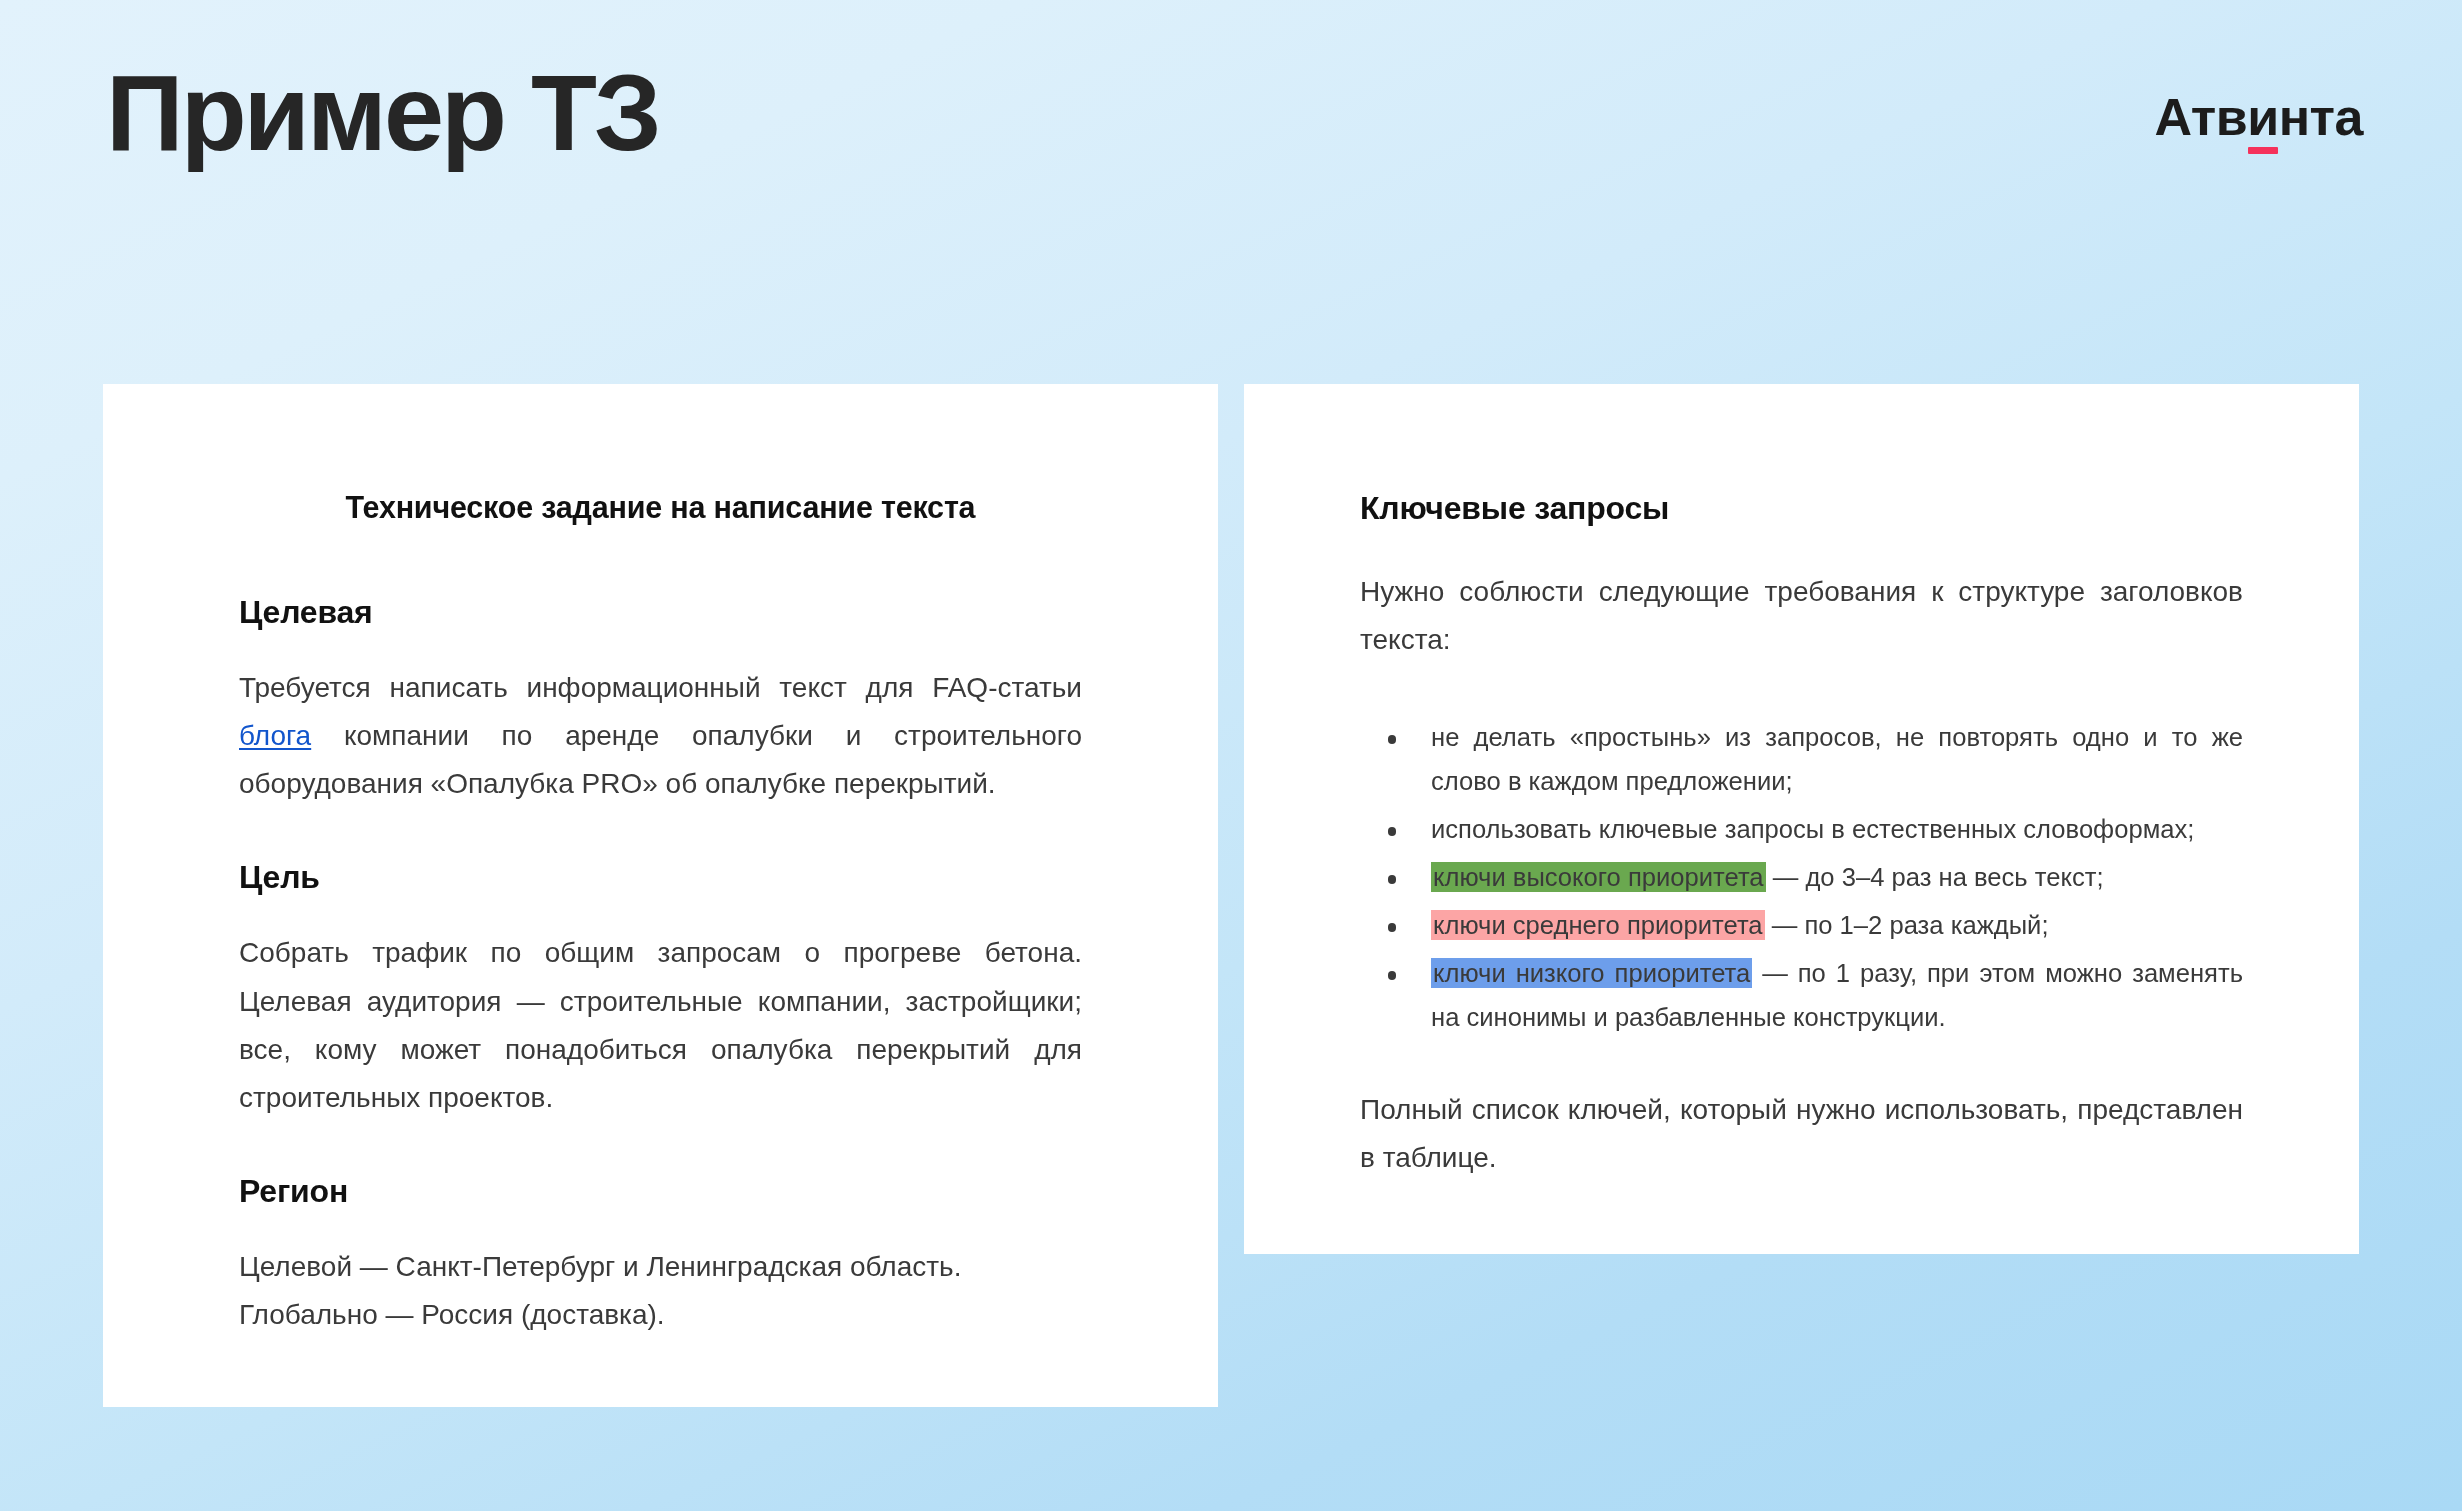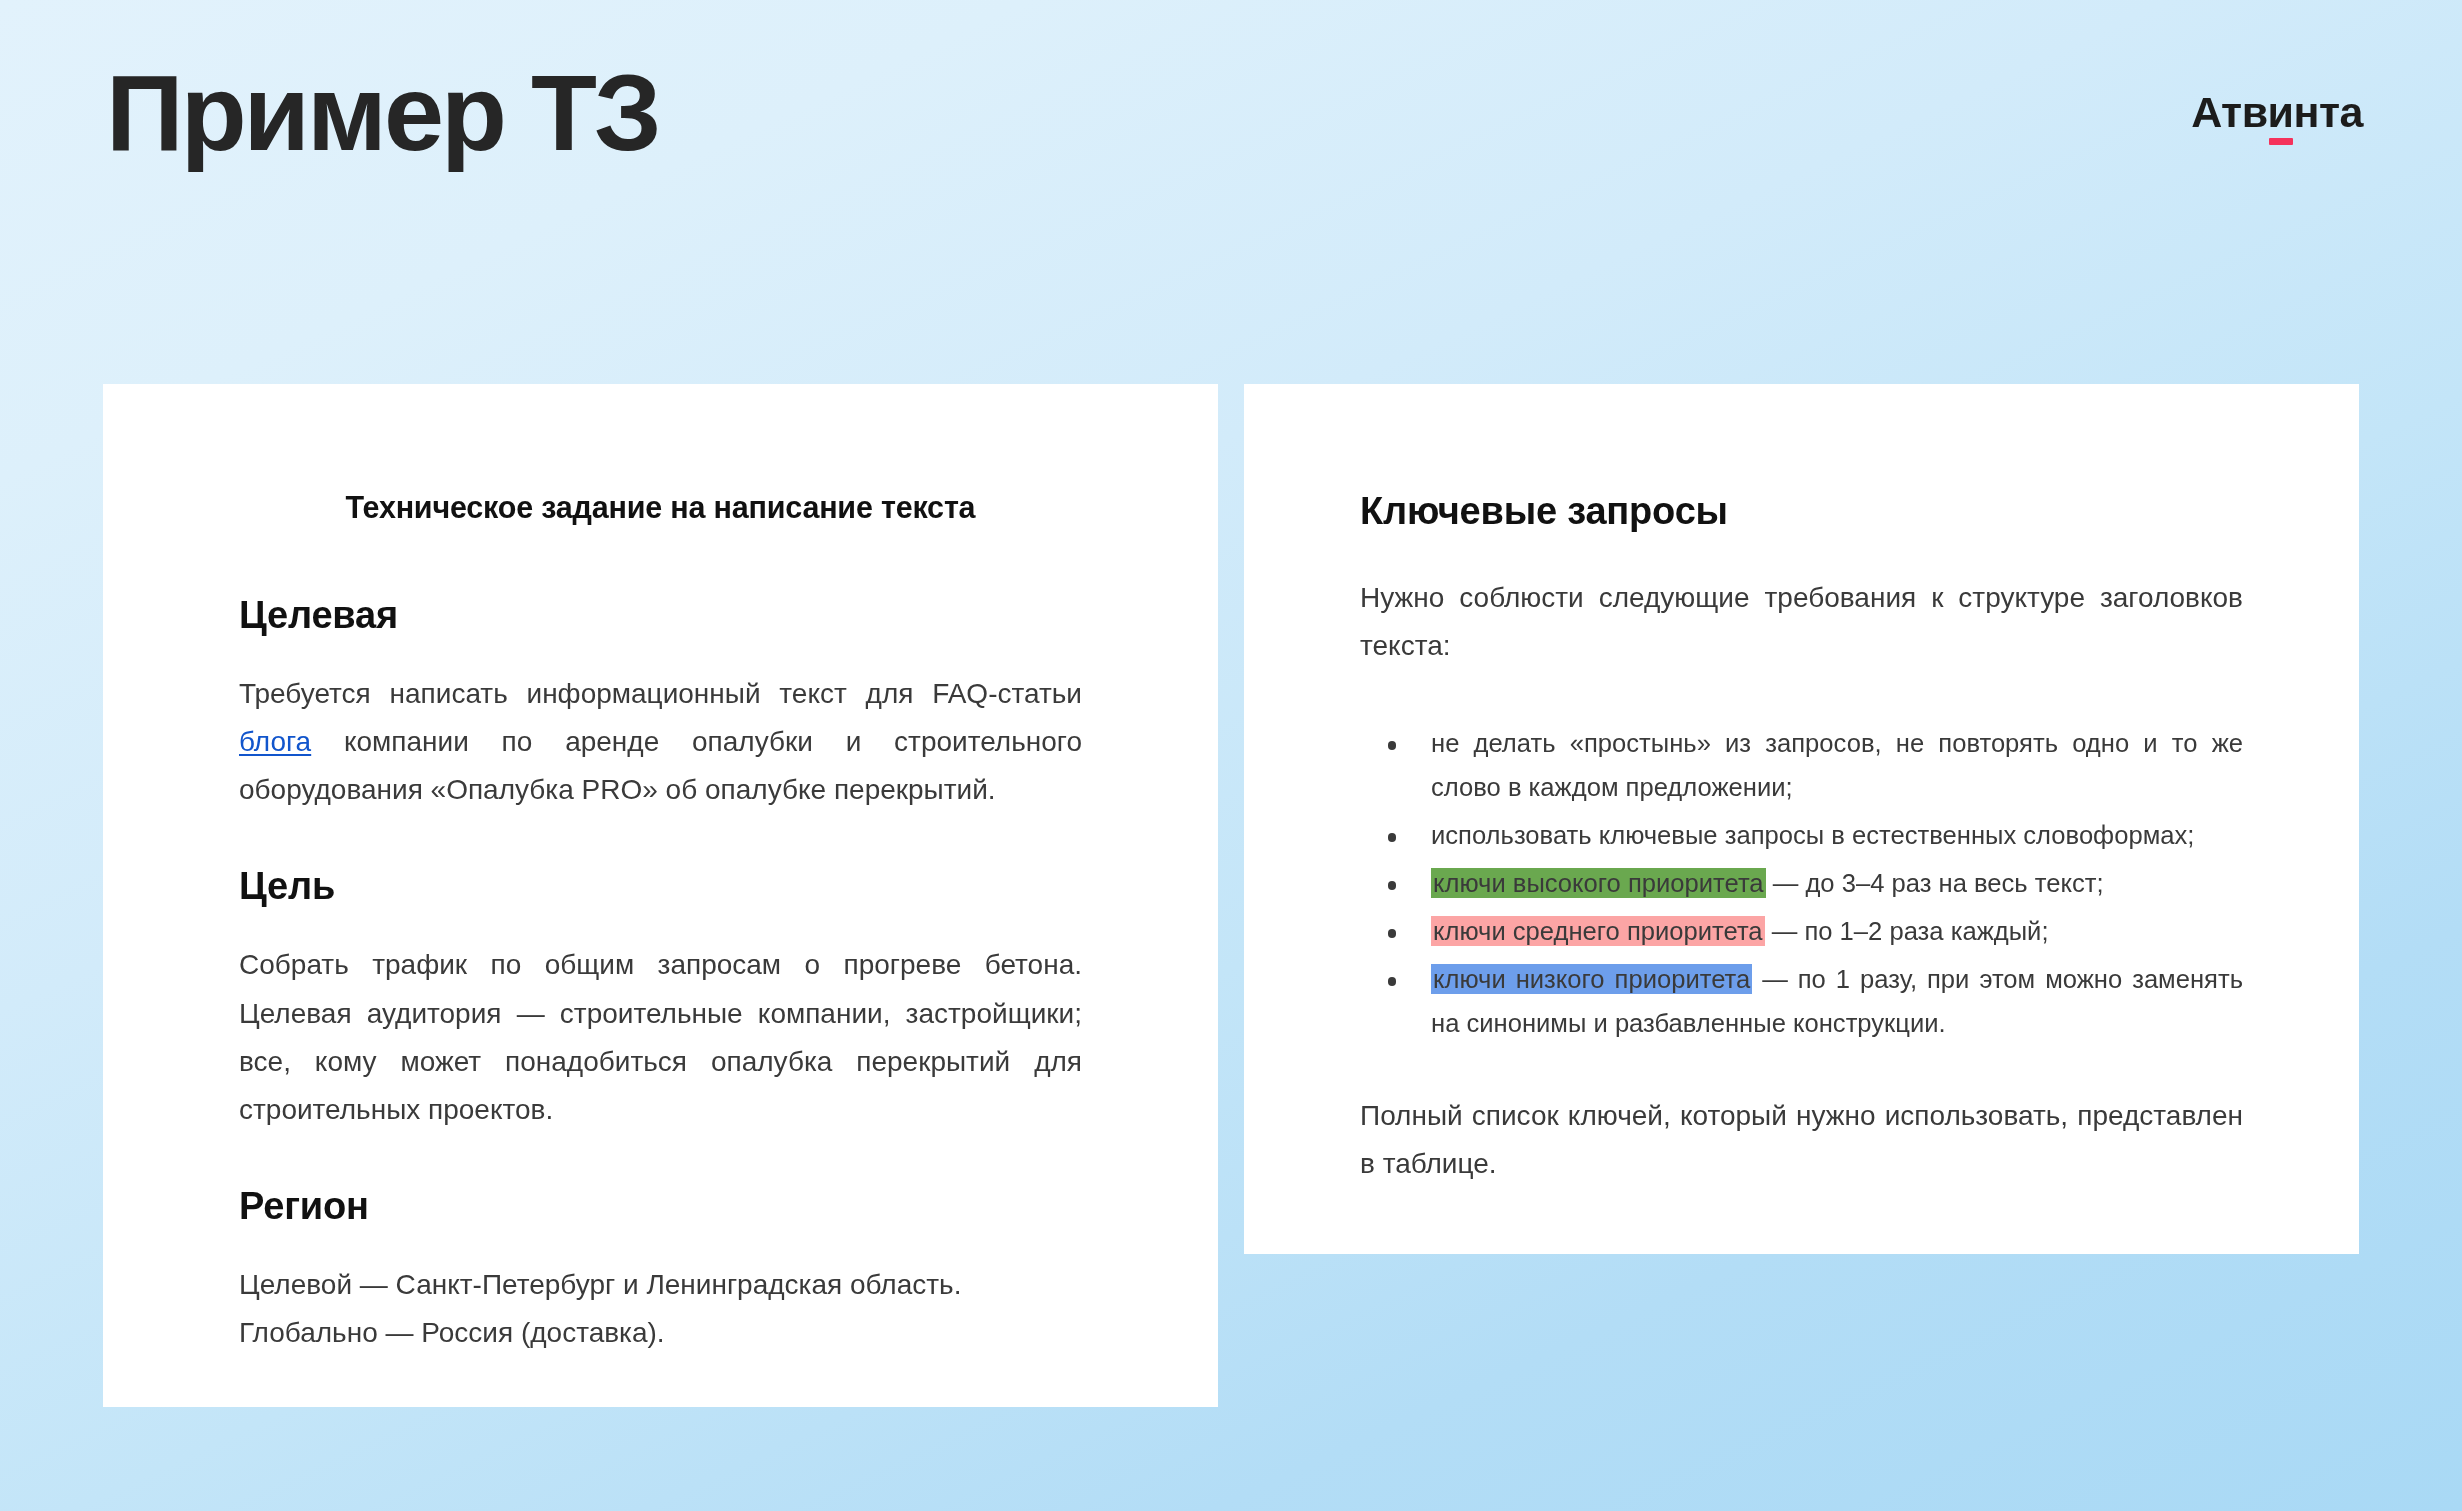--- a/index.html
+++ b/index.html
@@ -40,21 +40,21 @@
     font-weight:800;
     letter-spacing:-3px;
     color:#262626;
     font-family:"Liberation Sans", sans-serif;
   }
 
   .brand-logo {
     position:absolute;
     right:100px;
     top:91px;
-    font-size:43px;
+    font-size:52px;
     font-weight:800;
     letter-spacing:-0.5px;
     color:#1c1c1c;
     line-height:1;
     display:flex;
     align-items:flex-end;
   }
   .brand-logo .brand-a { }
   .brand-logo .brand-accent {
     position:relative;
@@ -109,21 +109,21 @@
   .doc-title {
     font-size:30.5px;
     font-weight:700;
     color:#111111;
     text-align:center;
     letter-spacing:-0.2px;
     margin-bottom:69px;
   }
 
   .doc-h2 {
-    font-size:38px;
+    font-size:32px;
     font-weight:700;
     color:#111111;
     letter-spacing:-0.2px;
     margin-bottom:33px;
   }
 
   .doc-h2.right-head {
     margin-bottom:41px;
   }
 

